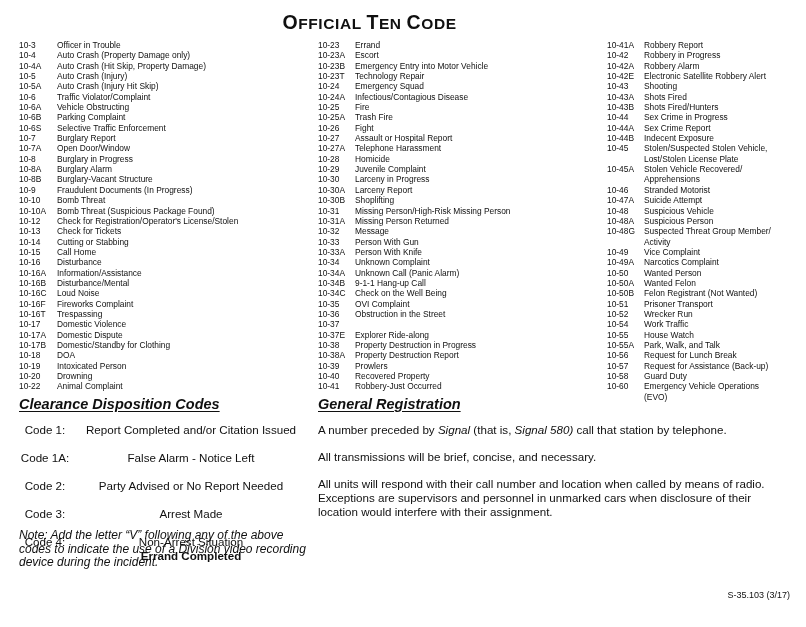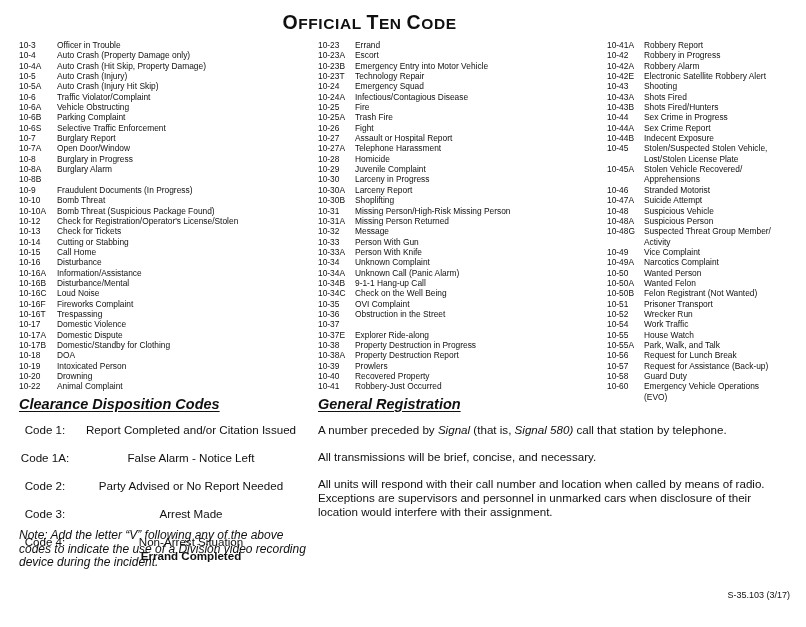--- a/index.html
+++ b/index.html
@@ -186,20 +186,21 @@
     <div class="code-row">
       <span class="code-num">10-8</span>
       <span class="code-desc"><span>Burglary in Progress</span></span>
     </div>
     <div class="code-row">
       <span class="code-num">10-8A</span>
       <span class="code-desc"><span>Burglary Alarm</span></span>
     </div>
     <div class="code-row">
       <span class="code-num">10-8B</span>
+      <span class="code-desc"><span>Burglary-Vacant Structure</span></span>
     </div>
     <div class="code-row">
       <span class="code-num">10-9</span>
       <span class="code-desc"><span>Fraudulent Documents (In Progress)</span></span>
     </div>
     <div class="code-row">
       <span class="code-num">10-10</span>
       <span class="code-desc"><span>Bomb Threat</span></span>
     </div>
     <div class="code-row">

